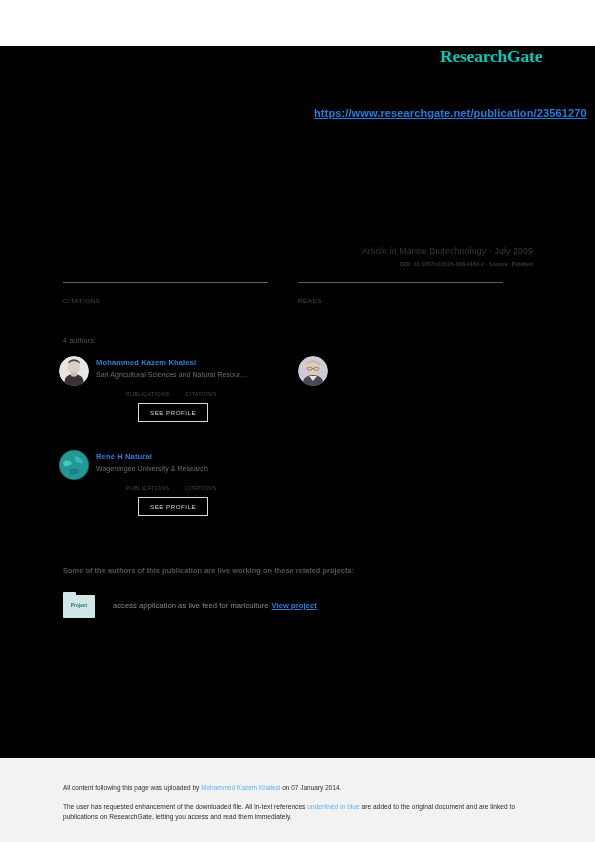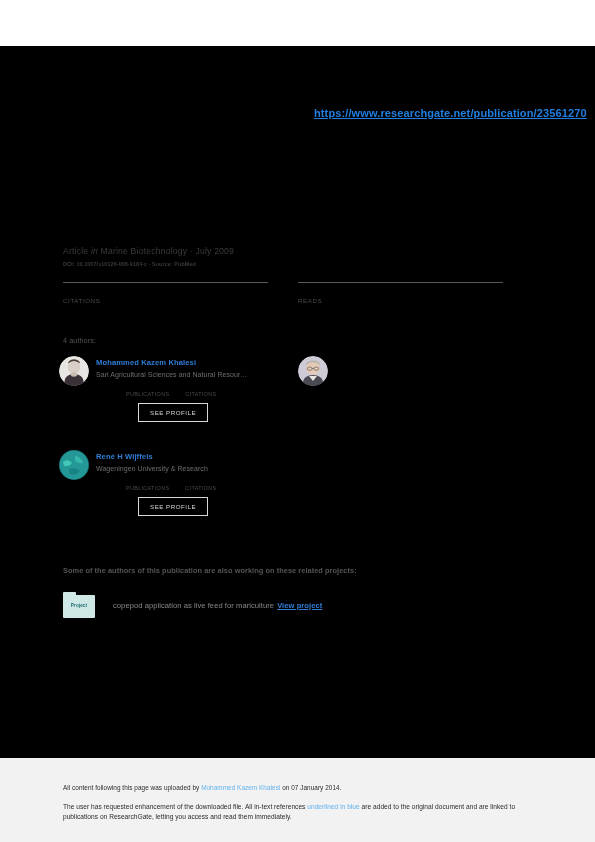--- a/index.html
+++ b/index.html
@@ -49,20 +49,21 @@
     letter-spacing: 0.12px;
     color: #1f7fe0;
     white-space: nowrap;
   }
   
   .meta-block {
     position: absolute;
     left: 63px;
     top: 246px;
     width: 470px;
+    text-align: right;
   }
   .meta-line {
     font-size: 8.6px;
     color: #3b3b3b;
     letter-spacing: 0.2px;
     white-space: nowrap;
   }
   .meta-line .lbl { color: #3b3b3b; }
   .meta-line .ital { font-style: italic; }
   .meta-doi {
@@ -274,20 +275,21 @@
   }
   .flink { color: #62b3ee; }
 </style>
 </head>
 <body>
 
 <div class="page">
 
   <div class="dark-region"></div>
 
+  <div class="rg-logo">ResearchGate</div>
 
   <a class="rg-url" href="#">https://www.researchgate.net/publication/23561270</a>
 
   <div class="meta-block">
     <div class="meta-line">
       <span class="lbl">Article</span>
       <span class="ital">in</span>
       <span>Marine Biotechnology</span>
       <span>·</span>
       <span>July 2009</span>
@@ -365,21 +367,21 @@
           <svg width="30" height="30" viewBox="0 0 30 30">
             <circle cx="15" cy="15" r="15" fill="#1f8a8c"></circle>
             <circle cx="15" cy="15" r="15" fill="#2aa6a0" opacity="0.5"></circle>
             <path d="M4 12 Q9 8 13 13 Q10 17 5 16 Z" fill="#4fd6c2" opacity="0.75"></path>
             <path d="M16 6 Q22 7 24 13 Q19 14 16 10 Z" fill="#3ec7b6" opacity="0.7"></path>
             <path d="M10 19 Q16 17 21 21 Q17 26 11 24 Z" fill="#157f80" opacity="0.85"></path>
             <circle cx="15" cy="15" r="15" fill="none" stroke="#0d5f63" stroke-width="1.2"></circle>
           </svg>
         </div>
         <div class="author-info">
-          <div class="author-name">René H Wijffels</div>
+          <div class="author-name">René H Natural</div>
           <div class="author-affil">Wageningen University &amp; Research</div>
           <div class="author-stats">
             <div class="astat">
               <div class="astat-num"></div>
               <div class="astat-label">PUBLICATIONS</div>
             </div>
             <div class="astat">
               <div class="astat-num"></div>
               <div class="astat-label">CITATIONS</div>
             </div>
@@ -387,32 +389,32 @@
           <div class="see-profile">SEE PROFILE</div>
         </div>
       </div>
 
       <div class="author-cell"></div>
 
     </div>
 
   </div>
 
-  <div class="projects-heading">Some of the authors of this publication are also working on these related projects:</div>
+  <div class="projects-heading">Some of the authors of this publication are live working on these related projects:</div>
 
   <div class="projects-list">
 
     <div class="project-row">
       <div class="folder">
         <div class="folder-tab"></div>
         <div class="folder-body"></div>
         <div class="folder-label">Project</div>
       </div>
       <div class="project-text">
-        <span>copepod application as live feed for mariculture</span><span class="project-link">View project</span>
+        <span>access application as live feed for mariculture</span><span class="project-link">View project</span>
       </div>
     </div>
 
 
   </div>
 
   <div class="footer">
     <div class="footer-line1">
       <span>All content following this page was uploaded by </span><span class="flink">Mohammed Kazem Khalesi</span><span> on 07 January 2014.</span>
     </div>

